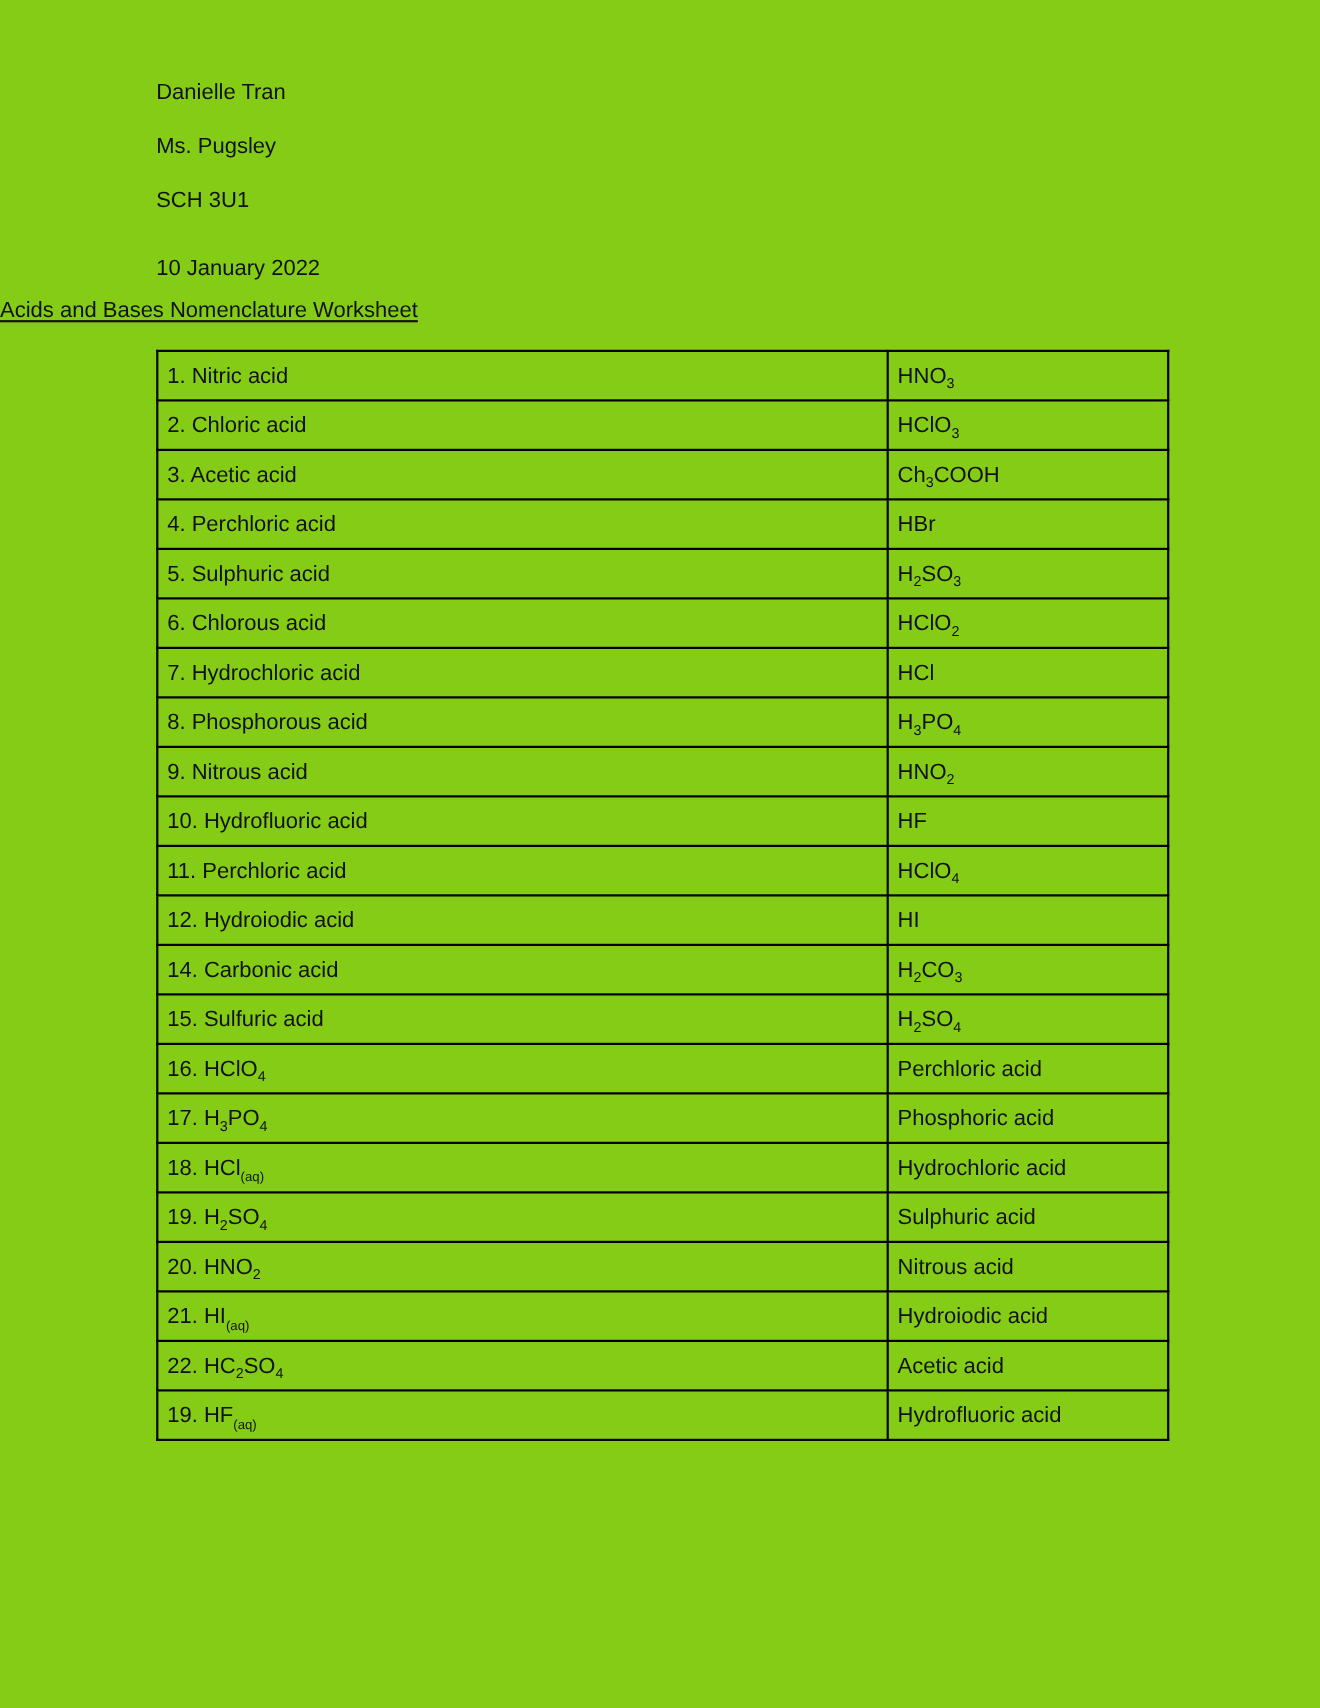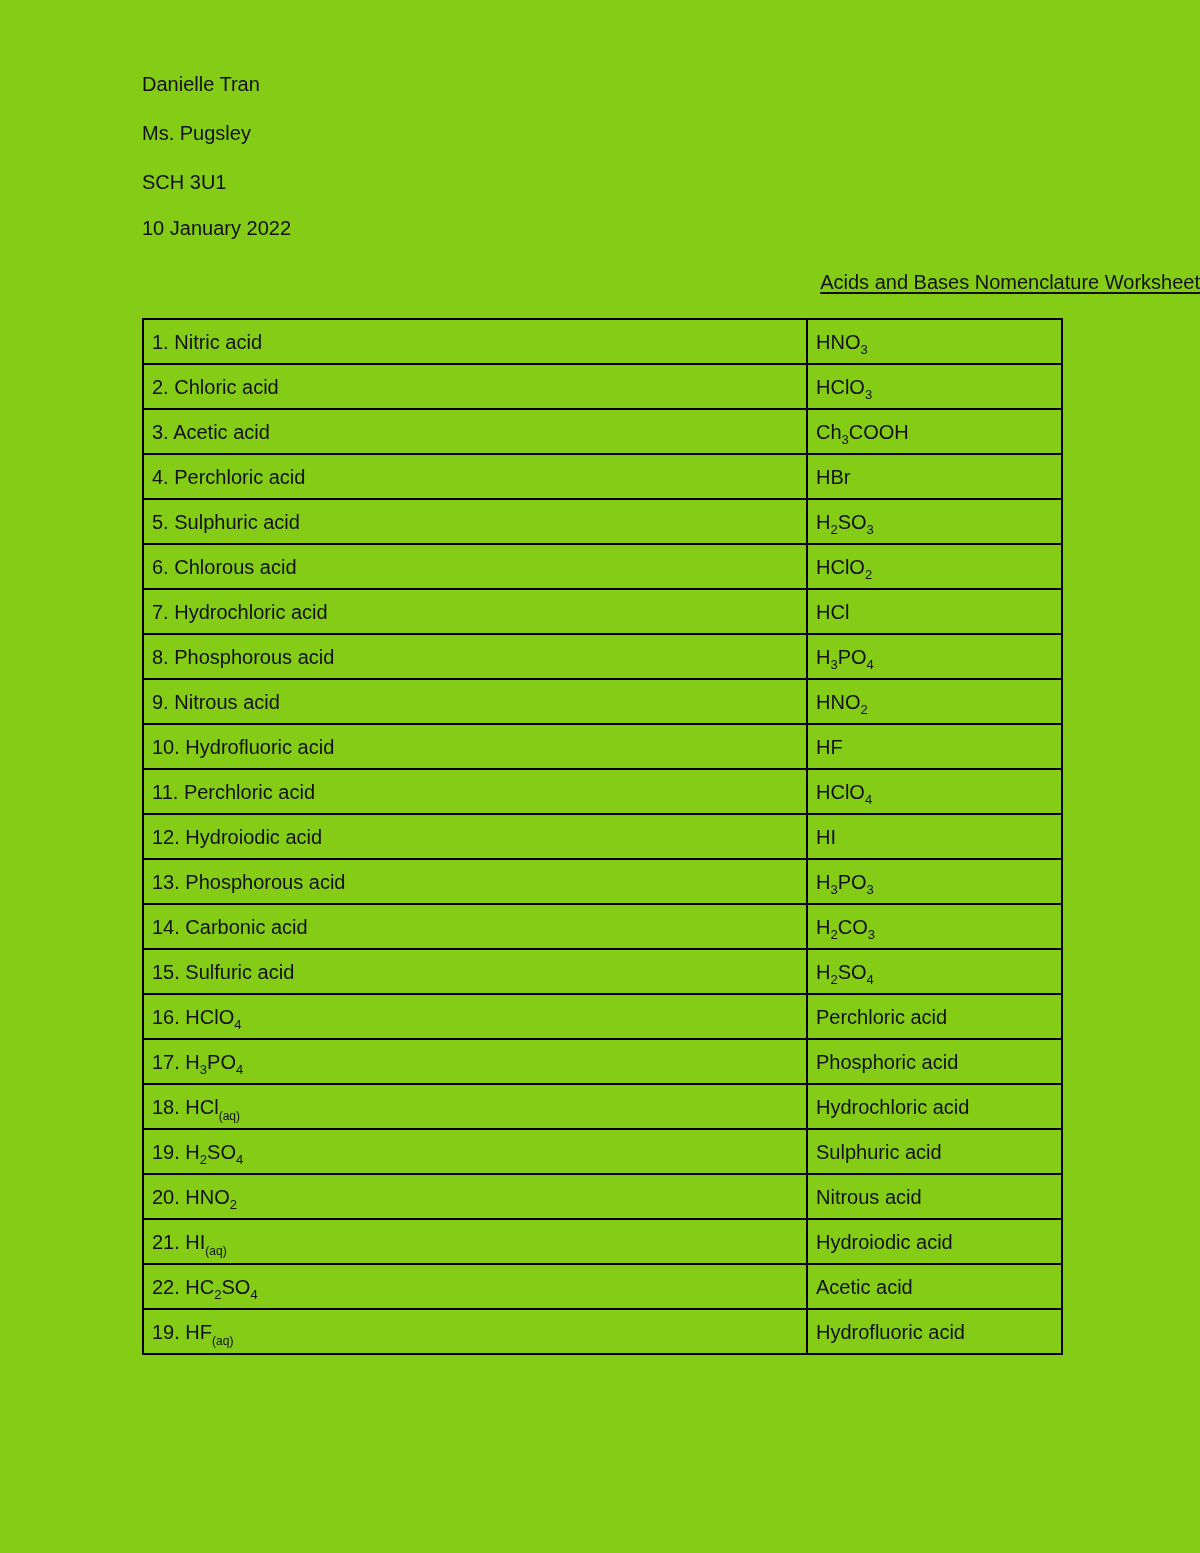--- a/index.html
+++ b/index.html
@@ -25,27 +25,27 @@
     .header-line {
       position: absolute;
       left: 142px;
       font-size: 20px;
       line-height: 24px;
       white-space: nowrap;
     }
     #student-name { top: 72px; }
     #teacher-name { top: 121px; }
     #course-code  { top: 170px; }
-    #date-line    { top: 216px; }
+    #date-line    { top: 232px; }
     .title {
       position: absolute;
       left: 0;
       width: 1200px;
       top: 270px;
-      text-align: right;
+      text-align: left;
       font-size: 20px;
       line-height: 24px;
     }
     .title span {
       text-decoration: underline;
       text-underline-offset: 3px;
     }
     table.worksheet {
       position: absolute;
       left: 142px;
@@ -137,24 +137,20 @@
         </tr>
         <tr>
           <td><span>11. </span><span>Perchloric acid</span></td>
           <td><span>HClO</span><span class="sub">4</span></td>
         </tr>
         <tr>
           <td><span>12. </span><span>Hydroiodic acid</span></td>
           <td><span>HI</span></td>
         </tr>
         <tr>
-          <td><span>13. </span><span>Phosphorous acid</span></td>
-          <td><span>H</span><span class="sub">3</span><span>PO</span><span class="sub">3</span></td>
-        </tr>
-        <tr>
           <td><span>14. </span><span>Carbonic acid</span></td>
           <td><span>H</span><span class="sub">2</span><span>CO</span><span class="sub">3</span></td>
         </tr>
         <tr>
           <td><span>15. </span><span>Sulfuric acid</span></td>
           <td><span>H</span><span class="sub">2</span><span>SO</span><span class="sub">4</span></td>
         </tr>
         <tr>
           <td><span>16. </span><span>HClO</span><span class="sub">4</span></td>
           <td><span>Perchloric acid</span></td>

